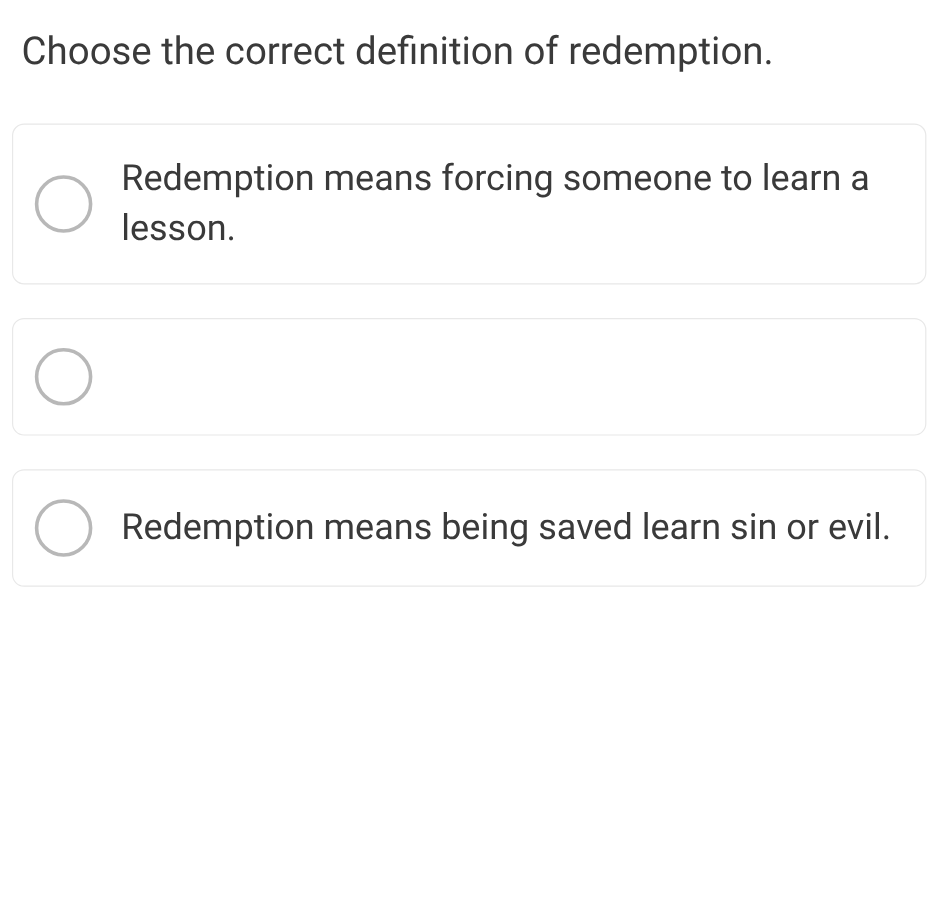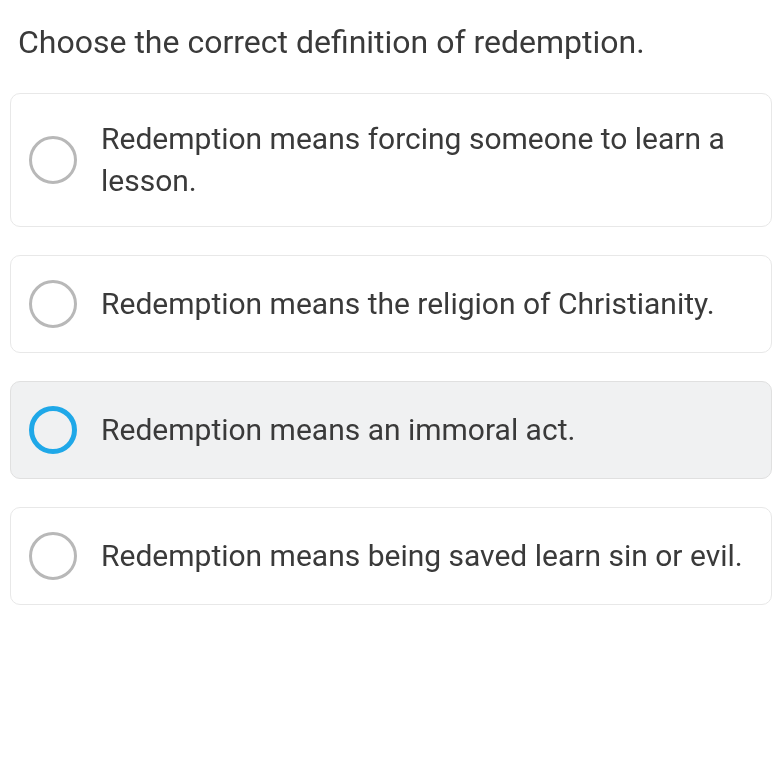--- a/index.html
+++ b/index.html
@@ -10,21 +10,21 @@
     body {
       font-family: -apple-system, BlinkMacSystemFont, 'Segoe UI', Roboto, Helvetica, Arial, sans-serif;
       background: #ffffff;
       padding: 20px 10px;
       width: 782px;
     }
     .question-text {
       font-size: 32px;
       color: #3a3a3a;
       line-height: 1.4;
-      margin-bottom: 28px;
+      margin-bottom: 38px;
       padding-left: 8px;
     }
     .options-container {
       display: flex;
       flex-direction: column;
       gap: 28px;
     }
     .option {
       display: flex;
       align-items: center;
@@ -60,23 +60,18 @@
 
 <div class="question-text">Choose the correct definition of redemption.</div>
 
 <div class="options-container">
   <div class="option">
     <div class="radio-circle"></div>
     <div class="option-text">Redemption means forcing someone to learn a lesson.</div>
   </div>
   <div class="option">
     <div class="radio-circle"></div>
-    <div class="option-text">Redemption means the religion of Christianity.</div>
-  </div>
-  <div class="option selected">
-    <div class="radio-circle"></div>
-    <div class="option-text">Redemption means an immoral act.</div>
   </div>
   <div class="option">
     <div class="radio-circle"></div>
     <div class="option-text">Redemption means being saved learn sin or evil.</div>
   </div>
 </div>
 
 </body></html>

